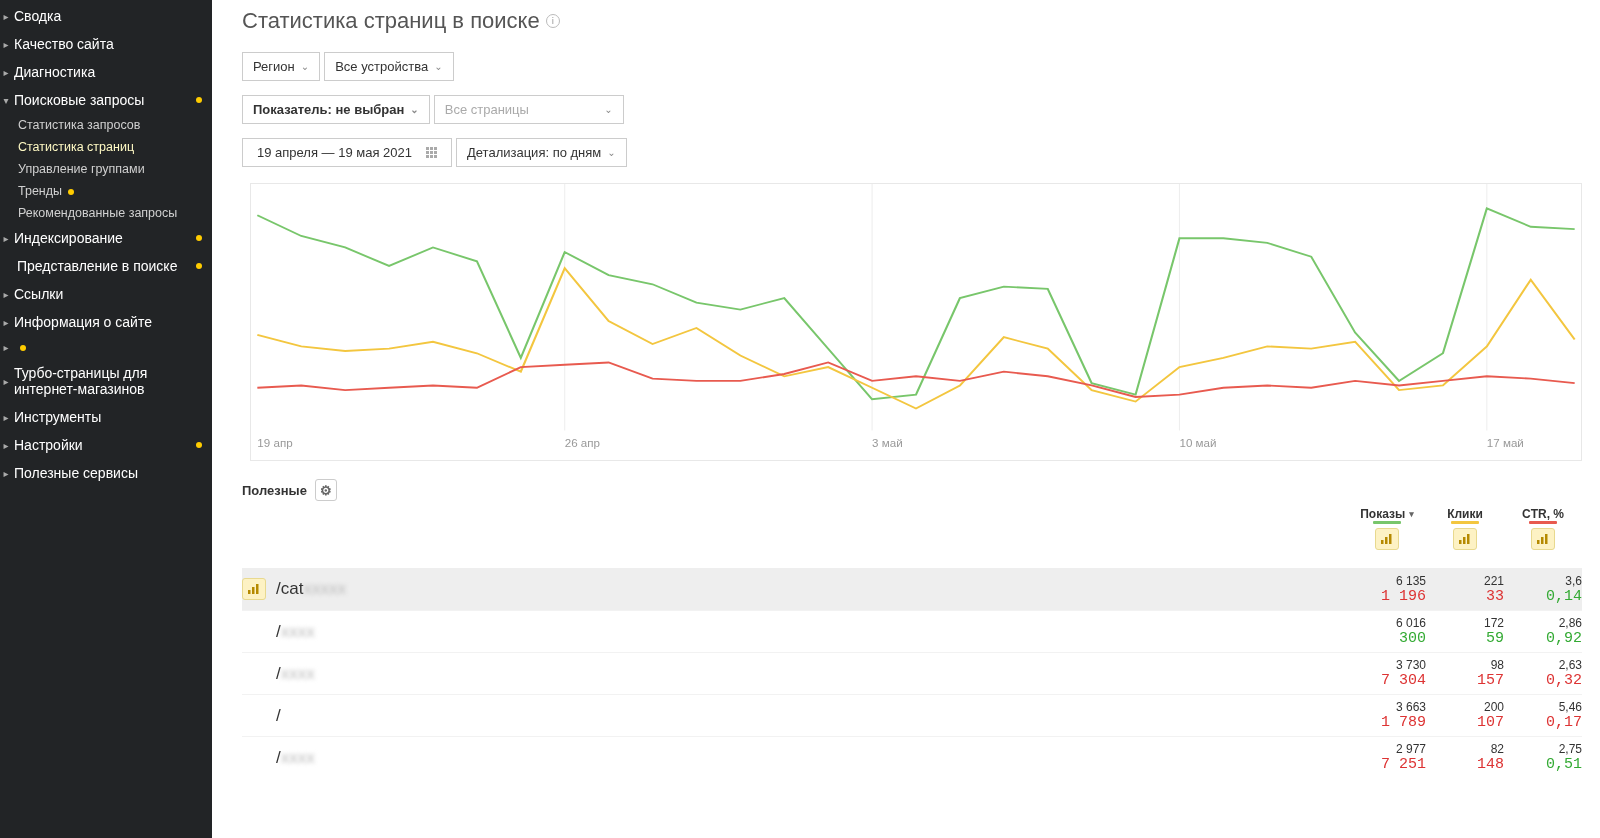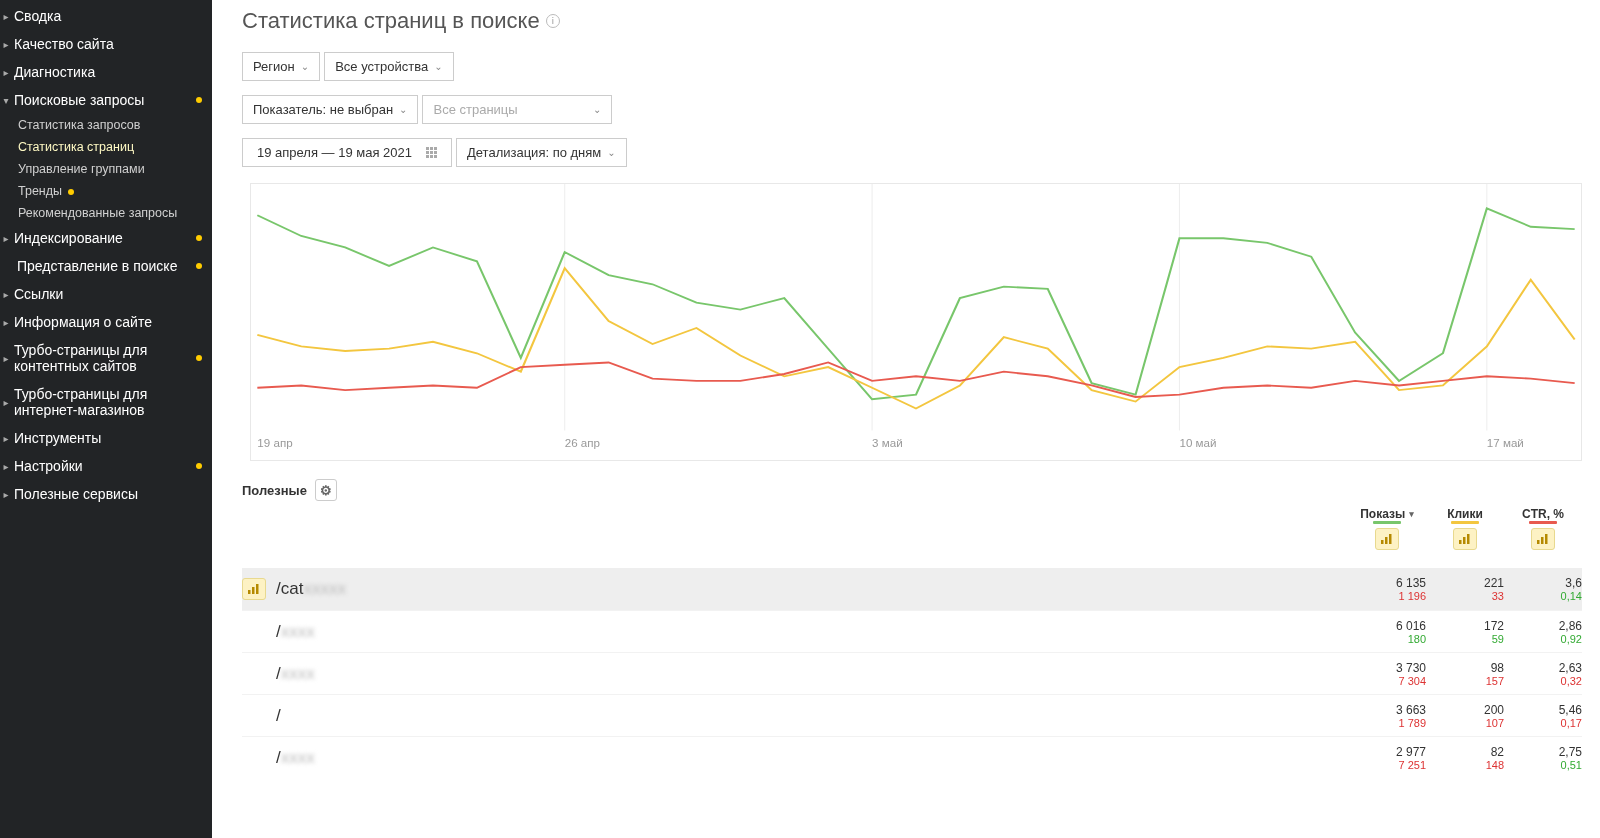--- a/index.html
+++ b/index.html
@@ -53,21 +53,21 @@
   .rows { margin-top: 18px;}
   .row { display:flex; align-items:center; padding-left:0px; border-top:1px solid #f2f2f2; min-height:42px;}
   .row.first { background:#eee; border-top:none;}
   .row-icon { width:24px; height:22px; background:#fdf2c4; border:1px solid #e8d98f; border-radius:3px; display:flex; align-items:center; justify-content:center; margin-right:10px; color:#b58900; font-size:10px;}
   .row-icon.neutral { background:#fff; border-color:#ccc;}
   .row-url { flex:1; color:#333; font-size:17px;}
   .row-url .blur { color:#bbb; filter: blur(2.2px);}
   .row-metrics { display:flex;}
   .metric { width:78px; text-align:right; font-size:12px; }
   .metric .main-v { color:#333; }
-  .metric .delta { font-size:11px; }
+  .metric .delta { font-size:15px;font-family:Liberation Mono, monospace; }
   .delta.neg { color:#d33; }
   .delta.pos { color:#3a3; }
 </style>
 </head>
 <body>
 
 <div class="app">
 
   <div class="sidebar" id="sidebar">
       <div class="nav-item top-level">
@@ -107,21 +107,20 @@
       <div class="nav-item top-level">
         <span class="nav-caret">▸</span>
         <span class="nav-label">Ссылки</span>
       </div>
       <div class="nav-item top-level">
         <span class="nav-caret">▸</span>
         <span class="nav-label">Информация о сайте</span>
       </div>
       <div class="nav-item top-level">
         <span class="nav-caret">▸</span>
-        <span class="nav-label">Турбо-страницы для контентных сайтов</span>
         <span class="nav-dot"></span>
       </div>
       <div class="nav-item top-level">
         <span class="nav-caret">▸</span>
         <span class="nav-label">Турбо-страницы для интернет-магазинов</span>
       </div>
       <div class="nav-item top-level">
         <span class="nav-caret">▸</span>
         <span class="nav-label">Инструменты</span>
       </div>
@@ -147,21 +146,21 @@
         <span>Регион</span>
         <span class="chev">⌄</span>
       </div>
       <div class="ctrl">
         <span>Все устройства</span>
         <span class="chev">⌄</span>
       </div>
     </div>
 
     <div class="controls-row">
-      <div class="ctrl" style="min-width:160px;">
+      <div class="ctrl" style="min-width:160px;font-weight:bold;">
         <span>Показатель: не выбран</span>
         <span class="chev">⌄</span>
       </div>
       <div class="ctrl disabled" style="min-width:190px; justify-content:space-between;">
         <span>Все страницы</span>
         <span class="chev">⌄</span>
       </div>
     </div>
 
     <div class="controls-row">
@@ -283,21 +282,21 @@
               <svg viewBox="0 0 12 10" width="12" height="10">
                 <rect x="0" y="6" width="2.5" height="4" fill="currentColor"></rect>
                 <rect x="4" y="3" width="2.5" height="7" fill="currentColor"></rect>
                 <rect x="8" y="0" width="2.5" height="10" fill="currentColor"></rect>
               </svg>
             </div>
             <div class="row-url"><span>/</span><span class="blur">xxxx</span></div>
             <div class="row-metrics">
               <div class="metric">
                 <div class="main-v">6 016</div>
-                <div class="delta pos">180</div>
+                <div class="delta pos">300</div>
               </div>
               <div class="metric">
                 <div class="main-v">172</div>
                 <div class="delta pos">59</div>
               </div>
               <div class="metric">
                 <div class="main-v">2,86</div>
                 <div class="delta pos">0,92</div>
               </div>
             </div>

